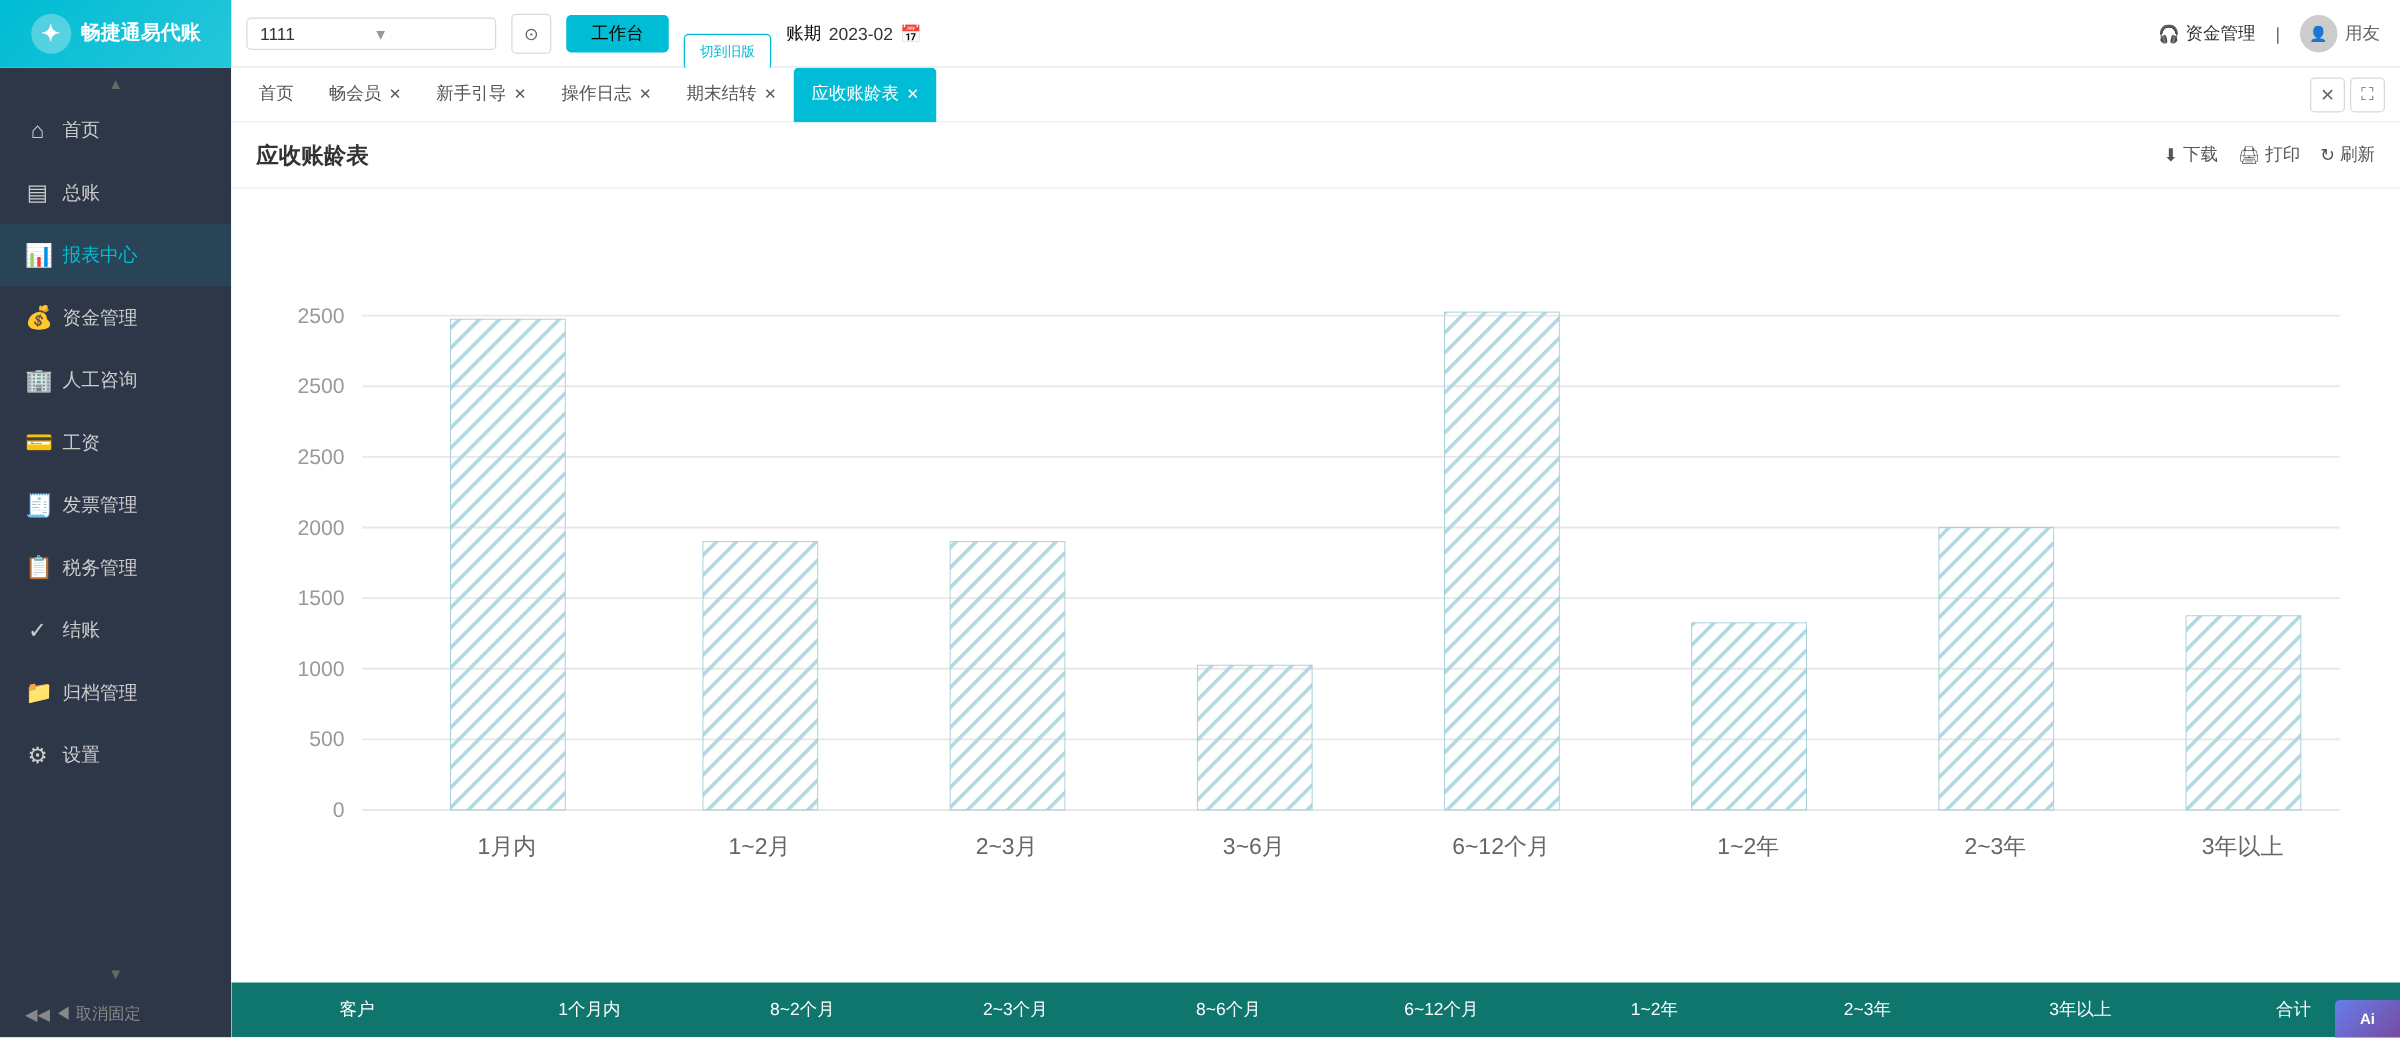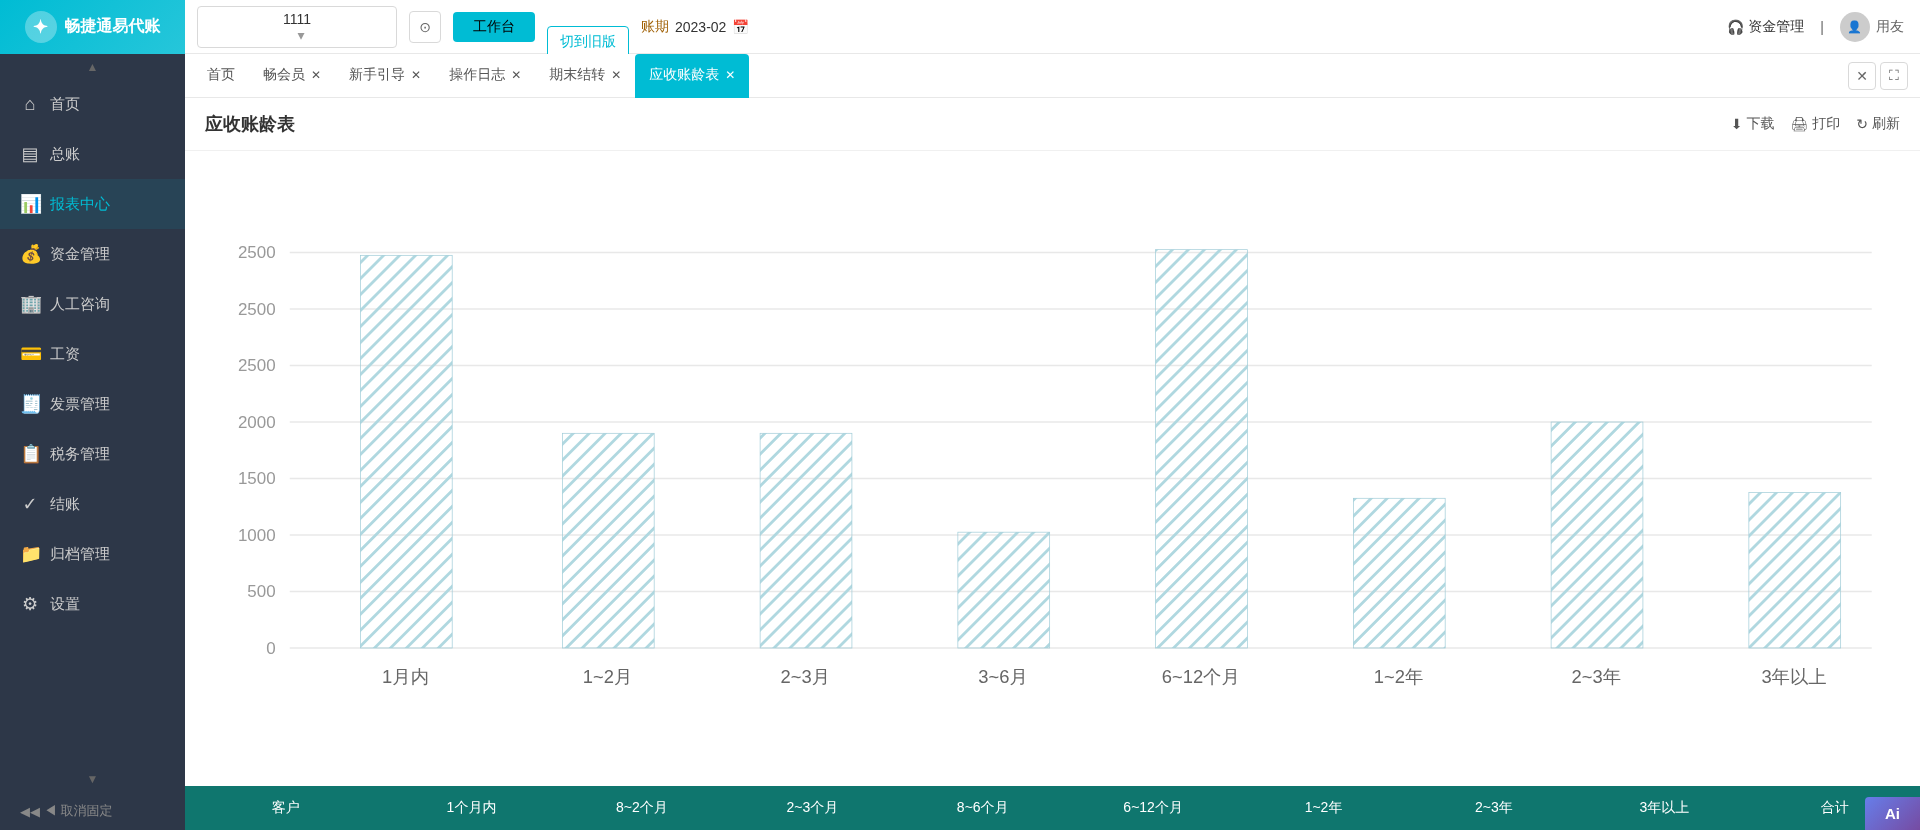--- a/index.html
+++ b/index.html
@@ -42,21 +42,20 @@
     }
     .company-select {
       display: flex;
       align-items: center;
       border: 1px solid #d9d9d9;
       border-radius: 4px;
       padding: 4px 10px;
       min-width: 200px;
       cursor: pointer;
       background: #fff;
-      flex-direction: column;
     }
     .company-select span { flex: 1; color: #333; }
     .company-select .arrow { color: #999; margin-left: 8px; }
     .copy-btn {
       width: 32px;
       height: 32px;
       border: 1px solid #d9d9d9;
       border-radius: 4px;
       display: flex;
       align-items: center;
@@ -74,30 +73,30 @@
       cursor: pointer;
       font-size: 14px;
     }
     .switch-btn {
       border: 1px solid #00bcd4;
       color: #00bcd4;
       background: #fff;
       border-radius: 4px;
       padding: 6px 12px;
       cursor: pointer;
-      font-size: 14px;
+      font-size: 11px;
       margin-top: 30px;
     }
     .period-area {
       display: flex;
       align-items: center;
       gap: 6px;
       color: #333;
     }
-    .period-label { color: #a16207; font-family: Liberation Mono, monospace; }
+    .period-label { color: #000000; font-family: Liberation Mono, monospace; }
     .spacer { flex: 1; }
     .header-right {
       display: flex;
       align-items: center;
       gap: 16px;
       color: #666;
     }
     .consultation {
       display: flex;
       align-items: center;
@@ -284,21 +283,21 @@
     }
 
     
     .ai-badge {
       position: fixed;
       bottom: 0;
       right: 0;
       background: linear-gradient(135deg, #667eea, #764ba2);
       color: #fff;
       padding: 8px 20px;
-      font-size: 15px;
+      font-size: 12px;
       font-weight: bold;
       border-radius: 4px 0 0 0;
     }
   </style>
 </head>
 <body>
 
 <div class="header">
   <div class="logo-area">
     <div class="logo-icon">✦</div>

